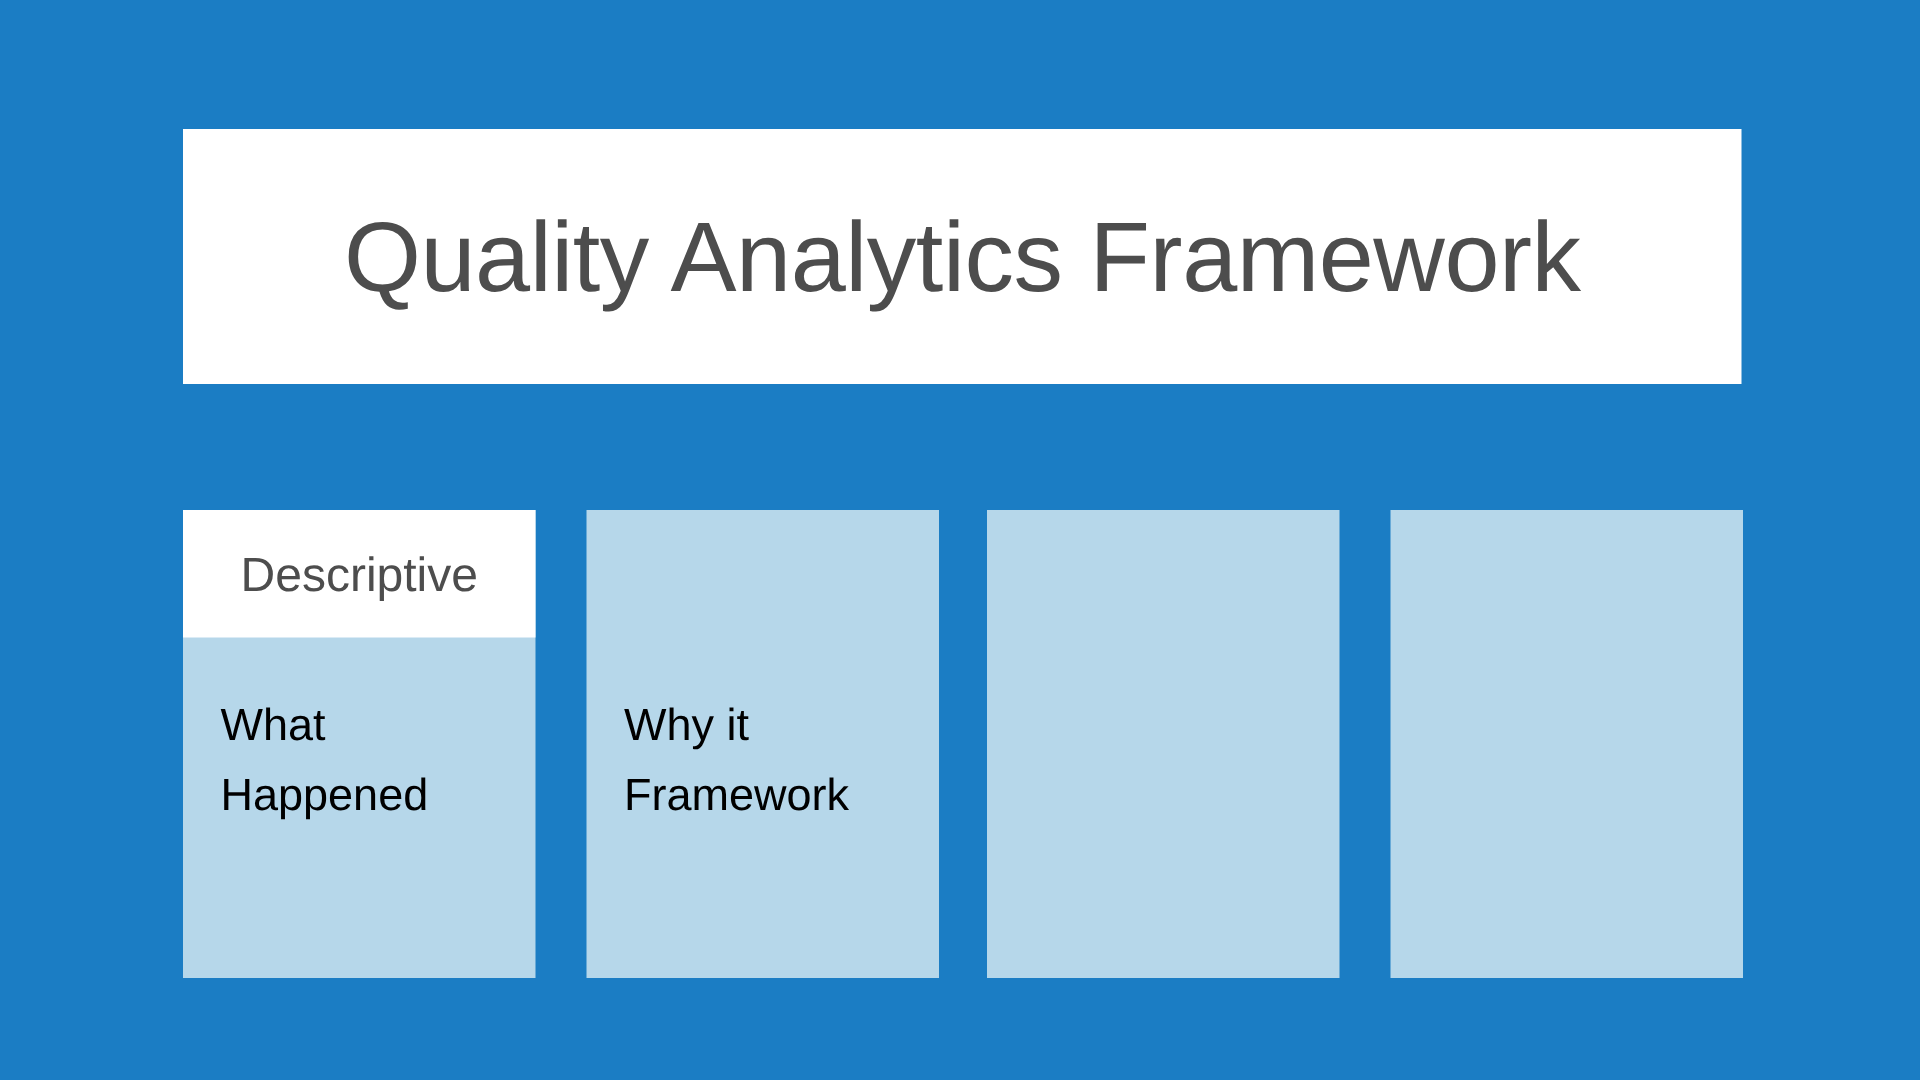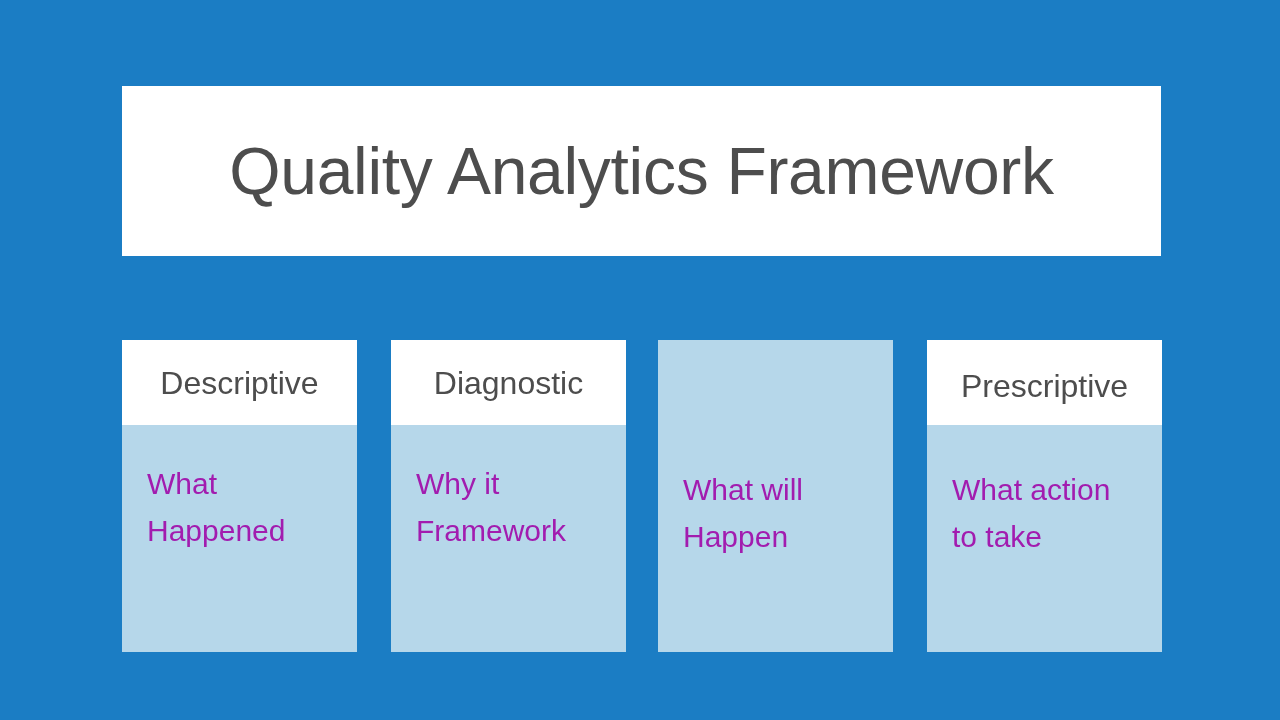--- a/index.html
+++ b/index.html
@@ -90,21 +90,21 @@
     width: 100%;
     height: 227px;
     box-sizing: border-box;
     padding: 36px 0 0 25px;
   }
   .card.nudge-down .card-body { padding-top: 42px; }
 
   .card-body-label {
     font-size: 30px;
     font-weight: 400;
-    color: #a21caf;
+    color: #000000;
     line-height: 1.56;
     white-space: pre-line;
   }
 </style>
 </head>
 <body>
 
 <div id="slide">
 
   <div id="title-panel">
@@ -117,40 +117,26 @@
       <div class="card-header">
         <span class="card-header-label">Descriptive</span>
       </div>
       <div class="card-body">
         <span class="card-body-label">What
 Happened</span>
       </div>
     </div>
 
     <div class="card">
-      <div class="card-header">
-        <span class="card-header-label">Diagnostic</span>
-      </div>
       <div class="card-body">
         <span class="card-body-label">Why it
 Framework</span>
       </div>
     </div>
 
     <div class="card nudge-down">
-      <div class="card-body">
-        <span class="card-body-label">What will
-Happen</span>
-      </div>
     </div>
 
     <div class="card nudge-down">
-      <div class="card-header">
-        <span class="card-header-label">Prescriptive</span>
-      </div>
-      <div class="card-body">
-        <span class="card-body-label">What action
-to take</span>
-      </div>
     </div>
 
   </div>
 </div>
 
 </body></html>

